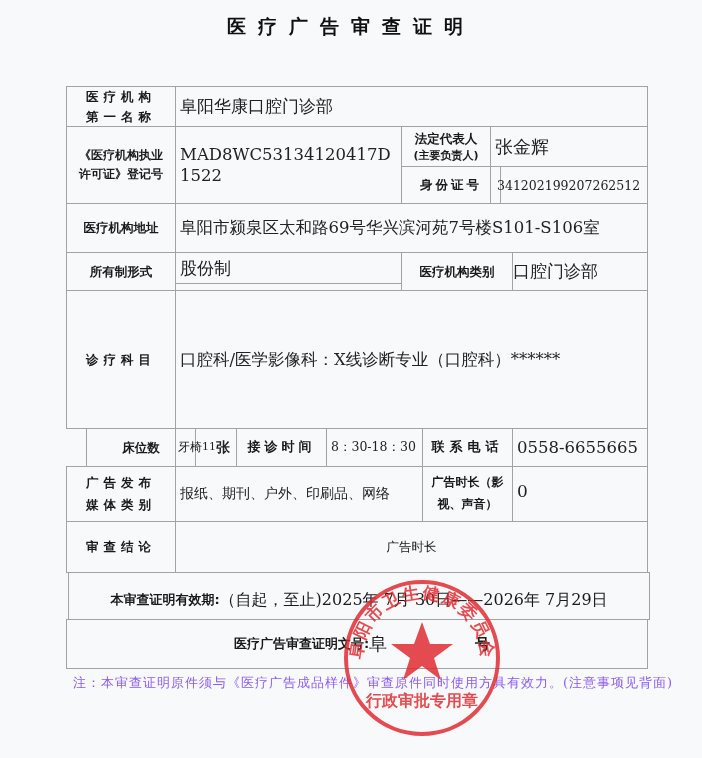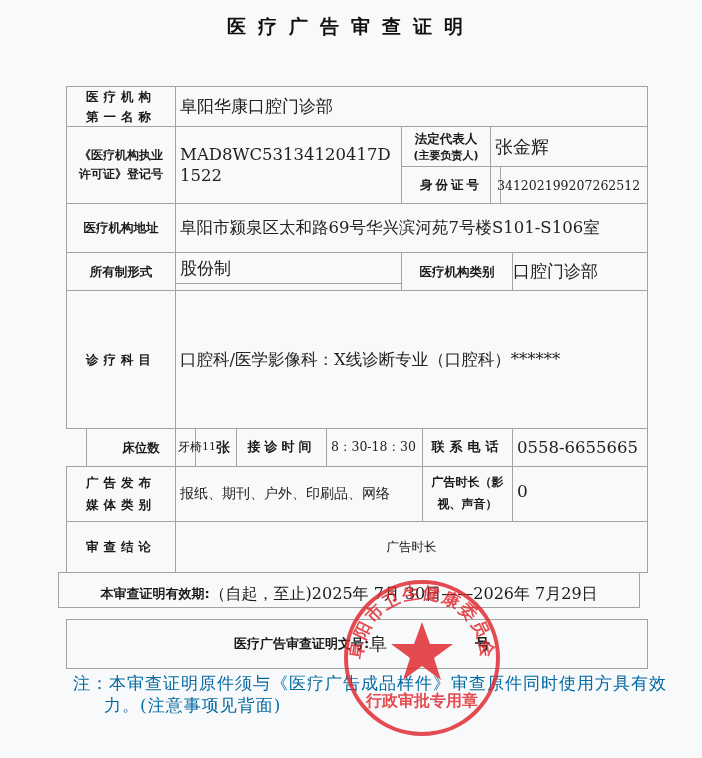--- a/index.html
+++ b/index.html
@@ -26,21 +26,21 @@
     .lbl.spaced { letter-spacing:5px; }
     .val {
       padding-left:4px; font-size:17px; color:#222;
       font-family:"DejaVu Serif","Liberation Serif",serif;
     }
     .val.small { font-size:12.5px; }
     .val.wrap { word-break:break-all; line-height:1.3; }
     .center-txt { justify-content:center; }
     .note {
       position:absolute; left:73px; top:672px; width:570px;
-      font-size:17px; line-height:22px; color:#0369a1;
+      font-size:13px; line-height:22px; color:#8b5cf6;
       font-family:"DejaVu Serif","Liberation Serif",serif;
       padding-left:31px; text-indent:-31px; letter-spacing:1px;
     }
     .stamp {
       position:absolute; left:342px; top:578px; width:160px; height:160px;
       pointer-events:none; opacity:0.82;
     }
     .bed { position:relative; font-size:12px; line-height:12px; }
     .bed .big { font-family:"DejaVu Sans","Liberation Sans",sans-serif; font-weight:bold; font-size:14px; }
     .mixed-lbl { font-family:"DejaVu Sans","Liberation Sans",sans-serif; font-weight:bold; font-size:13px; }
@@ -103,21 +103,21 @@
   <div class="cell val" style="left:175px;top:466px;width:248px;height:56px;font-size:14px;">报纸、期刊、户外、印刷品、网络</div>
   <div class="cell lbl" style="left:422px;top:466px;width:91px;height:56px;flex-direction:column;line-height:1.8;font-size:12px;">
     <span>广告时长（影</span>
     <span>视、声音）</span>
   </div>
   <div class="cell val" style="left:512px;top:466px;width:136px;height:56px;align-items:flex-start;padding-top:14px;">0</div>
 
   <div class="cell lbl spaced" style="left:66px;top:521px;width:110px;height:52px;">审查结论</div>
   <div class="cell lbl center-txt" style="left:175px;top:521px;width:473px;height:52px;font-weight:normal;font-size:12.5px;">广告时长</div>
 
-  <div class="cell center-txt" style="left:58px;top:572px;width:582px;height:36px;padding-top:8px;">
+  <div class="cell center-txt" style="left:68px;top:572px;width:582px;height:48px;padding-top:8px;">
     <span class="mixed-lbl">本审查证明有效期:</span>
     <span class="mixed-val">（自起，至止)2025年 7月 30日——2026年 7月29日</span>
   </div>
 
   <div class="cell center-txt" style="left:66px;top:619px;width:582px;height:50px;padding-left:10px;">
     <span class="mixed-lbl">医疗广告审查证明文号:</span>
     <span class="mixed-val" style="font-size:18px;">阜</span>
     <span style="display:inline-block;width:48px;"></span>
     <span style="display:inline-block;width:40px;"></span>
     <span class="mixed-lbl" style="font-size:15px;">号</span>

